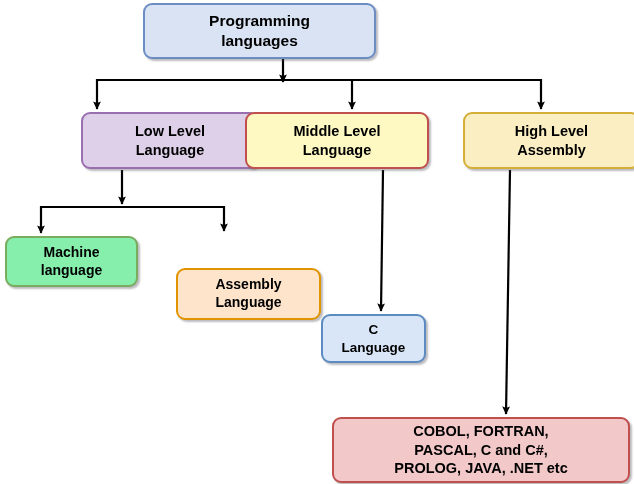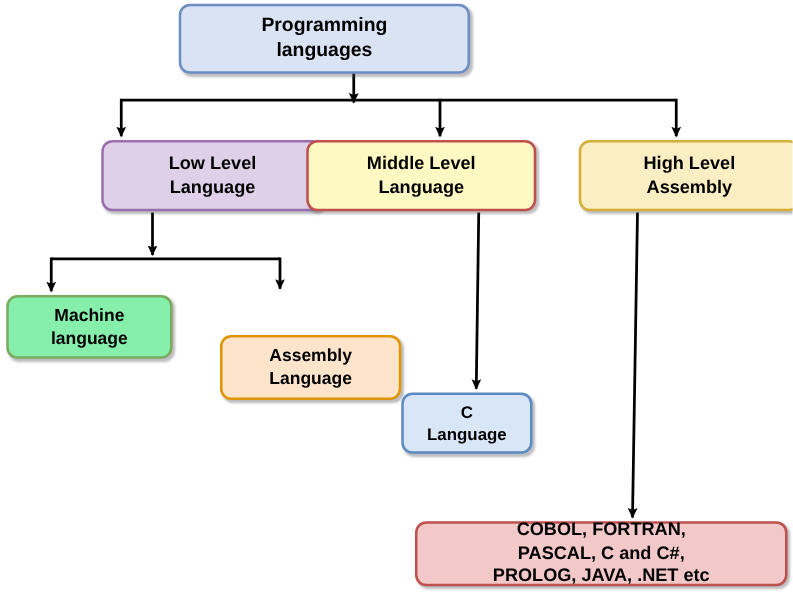--- a/index.html
+++ b/index.html
@@ -74,21 +74,21 @@
   #node-assembly {
     left: 176px; top: 234px; width: 145px; height: 52px;
     font-size: 14px;
     margin-top: 34px;
   }
   #node-c {
     left: 321px; top: 314px; width: 105px; height: 49px;
     font-size: 13.5px;
   }
   #node-highlist {
-    left: 332px; top: 417px; width: 298px; height: 52px;
+    left: 332px; top: 417px; width: 298px; height: 66px;
     font-size: 14.5px;
   }
 </style>
 </head>
 <body style="background: rgb(255, 255, 255);">
 
 <div id="diagram-canvas">
 
   <svg id="connector-layer" viewBox="0 0 634 484" width="634" height="484">
     <defs>

